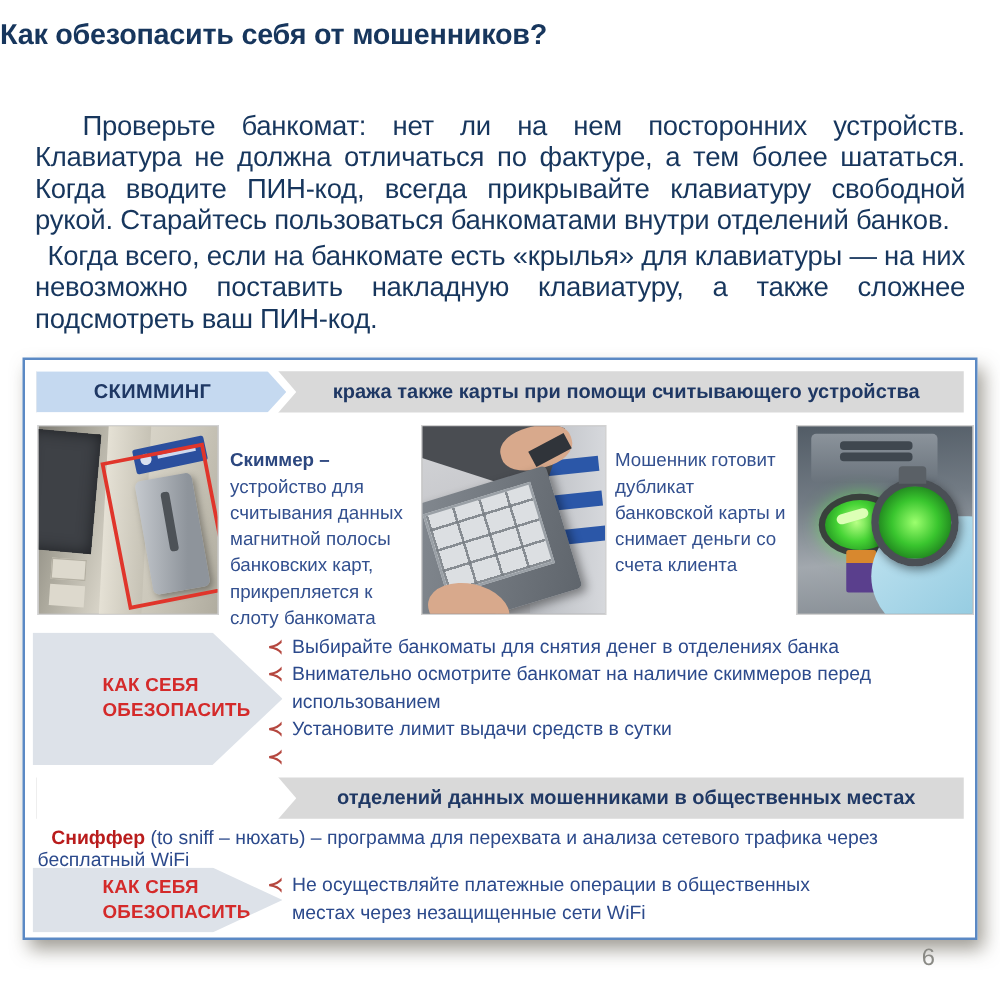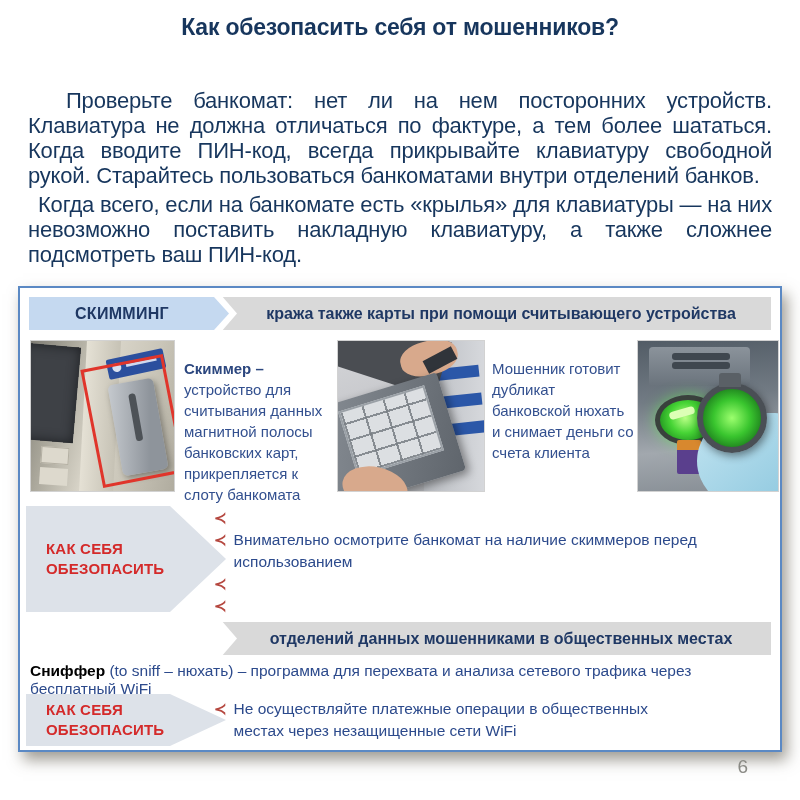--- a/index.html
+++ b/index.html
@@ -4,21 +4,21 @@
 <style>
   html,body{margin:0;padding:0;}
   body{
     width:800px;height:800px;overflow:hidden;position:relative;
     font-family:"Liberation Sans",sans-serif;
     background:radial-gradient(120% 95% at 50% 35%, #edead d 0%, #e8e4d6 0%, #e7e3d4 55%, #d3cfbd 100%);
   }
   .slide{position:absolute;inset:0;}
   .title{
     margin:0;position:absolute;top:14px;left:0;right:0;
-    text-align:center;font-size:23px;font-weight:bold;color:#17365d;
+    font-size:23px;font-weight:bold;color:#17365d;
     letter-spacing:-0.2px;
   }
   .para{
     position:absolute;left:28px;right:28px;margin:0;
     font-size:22px;line-height:25px;color:#17365d;
     text-align:justify;letter-spacing:-0.2px;font-weight:500;
   }
   .para1{top:88px;text-indent:38px;}
   .para2{top:192px;text-indent:10px;}
 
@@ -98,30 +98,30 @@
   
   .protect-arrow{
     position:absolute;left:6px;width:200px;background:#dde2e9;
     clip-path:polygon(0 0, 72% 0, 100% 50%, 72% 100%, 0 100%);
     display:flex;align-items:center;
   }
   .arrow1{top:218px;height:106px;}
   .arrow2{top:406px;height:52px;}
   .protect-label{
     width:108px;padding-left:20px;font-size:15px;font-weight:bold;
-    color:#d42a2a;line-height:20px;letter-spacing:.2px;
+    color:#d42a2a;line-height:20px;letter-spacing:.2px;margin-left:36px;
   }
   .tips{position:absolute;margin:0;padding:0;list-style:none;}
   .tips1{left:194px;top:219px;right:8px;height:104px;display:flex;flex-direction:column;justify-content:space-around;}
   .tips2{left:194px;top:410px;width:436px;}
   .tips li{display:flex;gap:7px;align-items:baseline;font-size:15.5px;color:#2c4a8c;font-weight:500;line-height:22px;}
   .tick{color:#b5473f;font-weight:bold;font-size:15px;flex:0 0 auto;}
 
   .snifdef{position:absolute;left:10px;top:374px;right:8px;font-size:15.5px;color:#2c4a8c;font-weight:500;}
-  .snifdef b{color:#000000;}
+  .snifdef b{color:#b91c1c;margin-left:11px;}
 
   .pagenum{position:absolute;right:52px;bottom:22px;font-size:19px;color:#8a8a85;}
 </style>
 </head>
 <body>
 
 <div class="slide">
 
   <h1 class="title">Как обезопасить себя от мошенников?</h1>
 
@@ -159,46 +159,48 @@
       <div class="p2-strip"></div>
       <div class="p2-slot"></div>
       <div class="p2-arm"></div>
       <div class="p2-hand"></div>
       <div class="p2-card"></div>
       <div class="p2-panel"></div>
       <div class="p2-keypad"></div>
       <div class="p2-hand2"></div>
     </div>
 
-    <div class="caption cap2">Мошенник готовит дубликат банковской нюхать и снимает деньги со счета клиента</div>
+    <div class="caption cap2">Мошенник готовит дубликат банковской карты и снимает деньги со счета клиента</div>
 
     <div class="photo photo3">
       <div class="p3-bg"></div>
       <div class="p3-top"></div>
       <div class="p3-vent"></div>
       <div class="p3-green"></div>
       <div class="p3-greenbar"></div>
       <div class="p3-sticker"></div>
       <div class="p3-glove"></div>
       <div class="p3-device"></div>
     </div>
 
     <div class="protect-arrow arrow1">
       <div class="protect-label">КАК СЕБЯ ОБЕЗОПАСИТЬ</div>
     </div>
     <ul class="tips tips1">
       <li>
         <span class="tick">≺</span>
+        <span>Выбирайте банкоматы для снятия денег в отделениях банка</span>
       </li>
       <li>
         <span class="tick">≺</span>
         <span>Внимательно осмотрите банкомат на наличие скиммеров перед использованием</span>
       </li>
       <li>
         <span class="tick">≺</span>
+        <span>Установите лимит выдачи средств в сутки</span>
       </li>
       <li>
         <span class="tick">≺</span>
       </li>
     </ul>
 
     <div class="band band2">
       <div class="wedge-white"></div>
       <div class="band-def">отделений данных мошенниками в общественных местах</div>
     </div>

